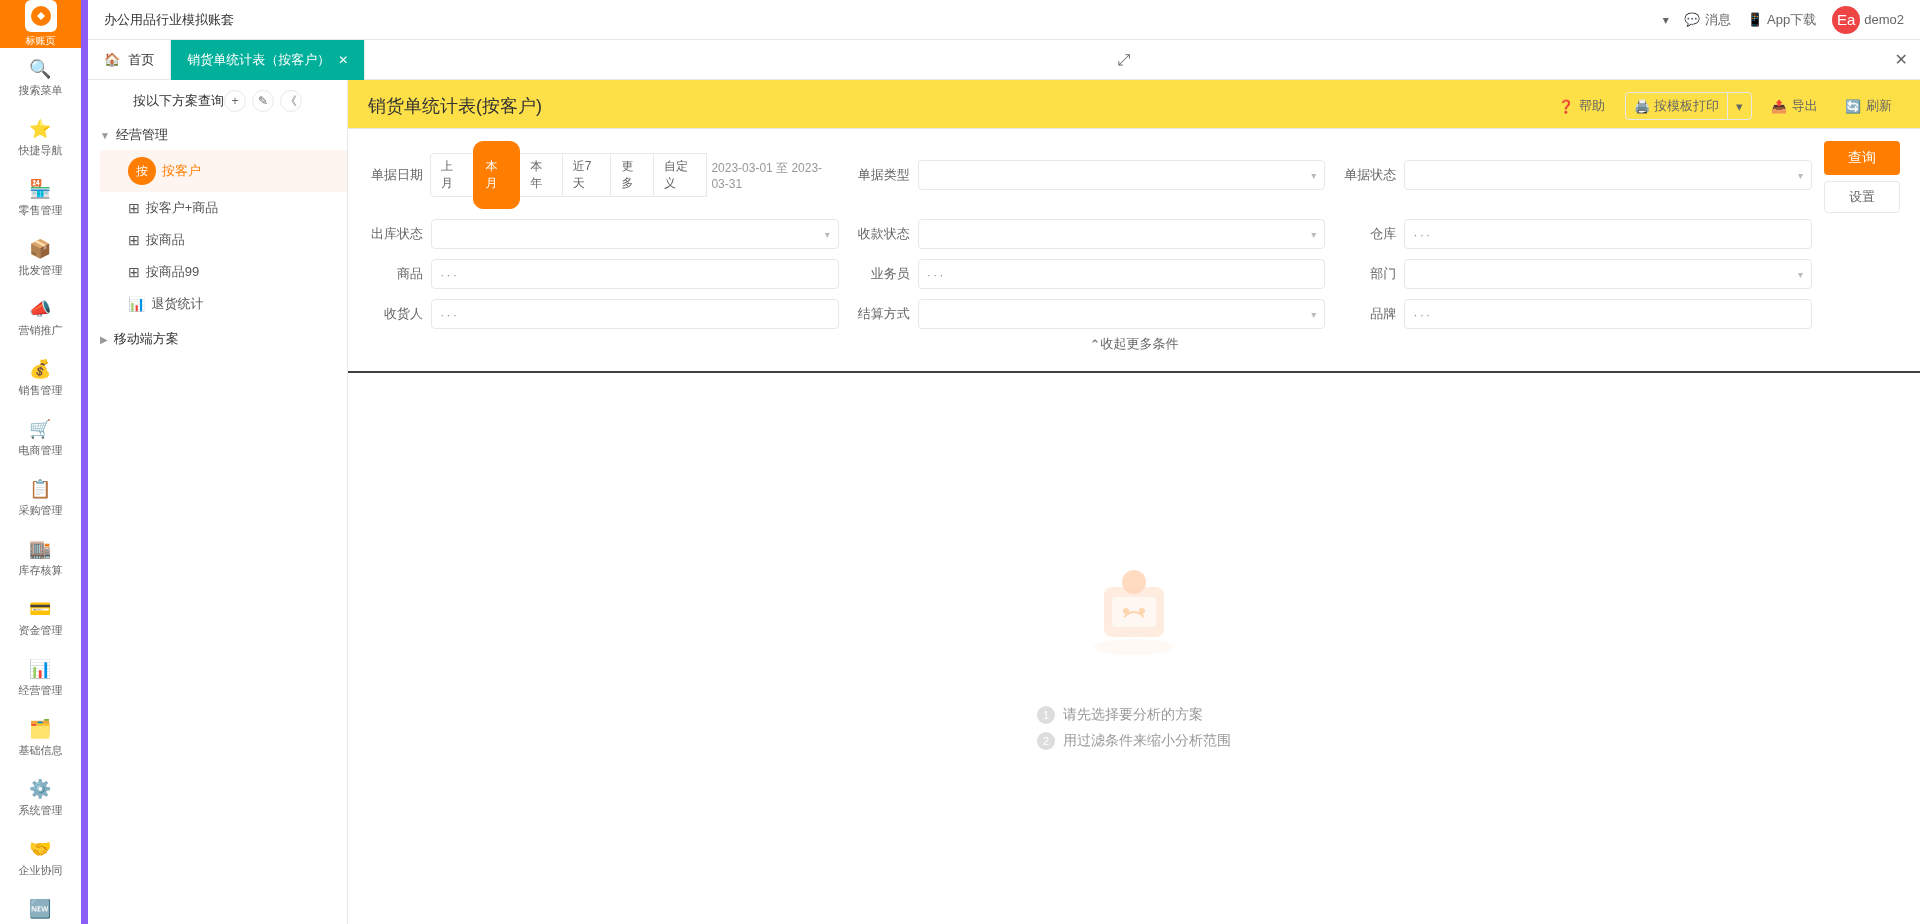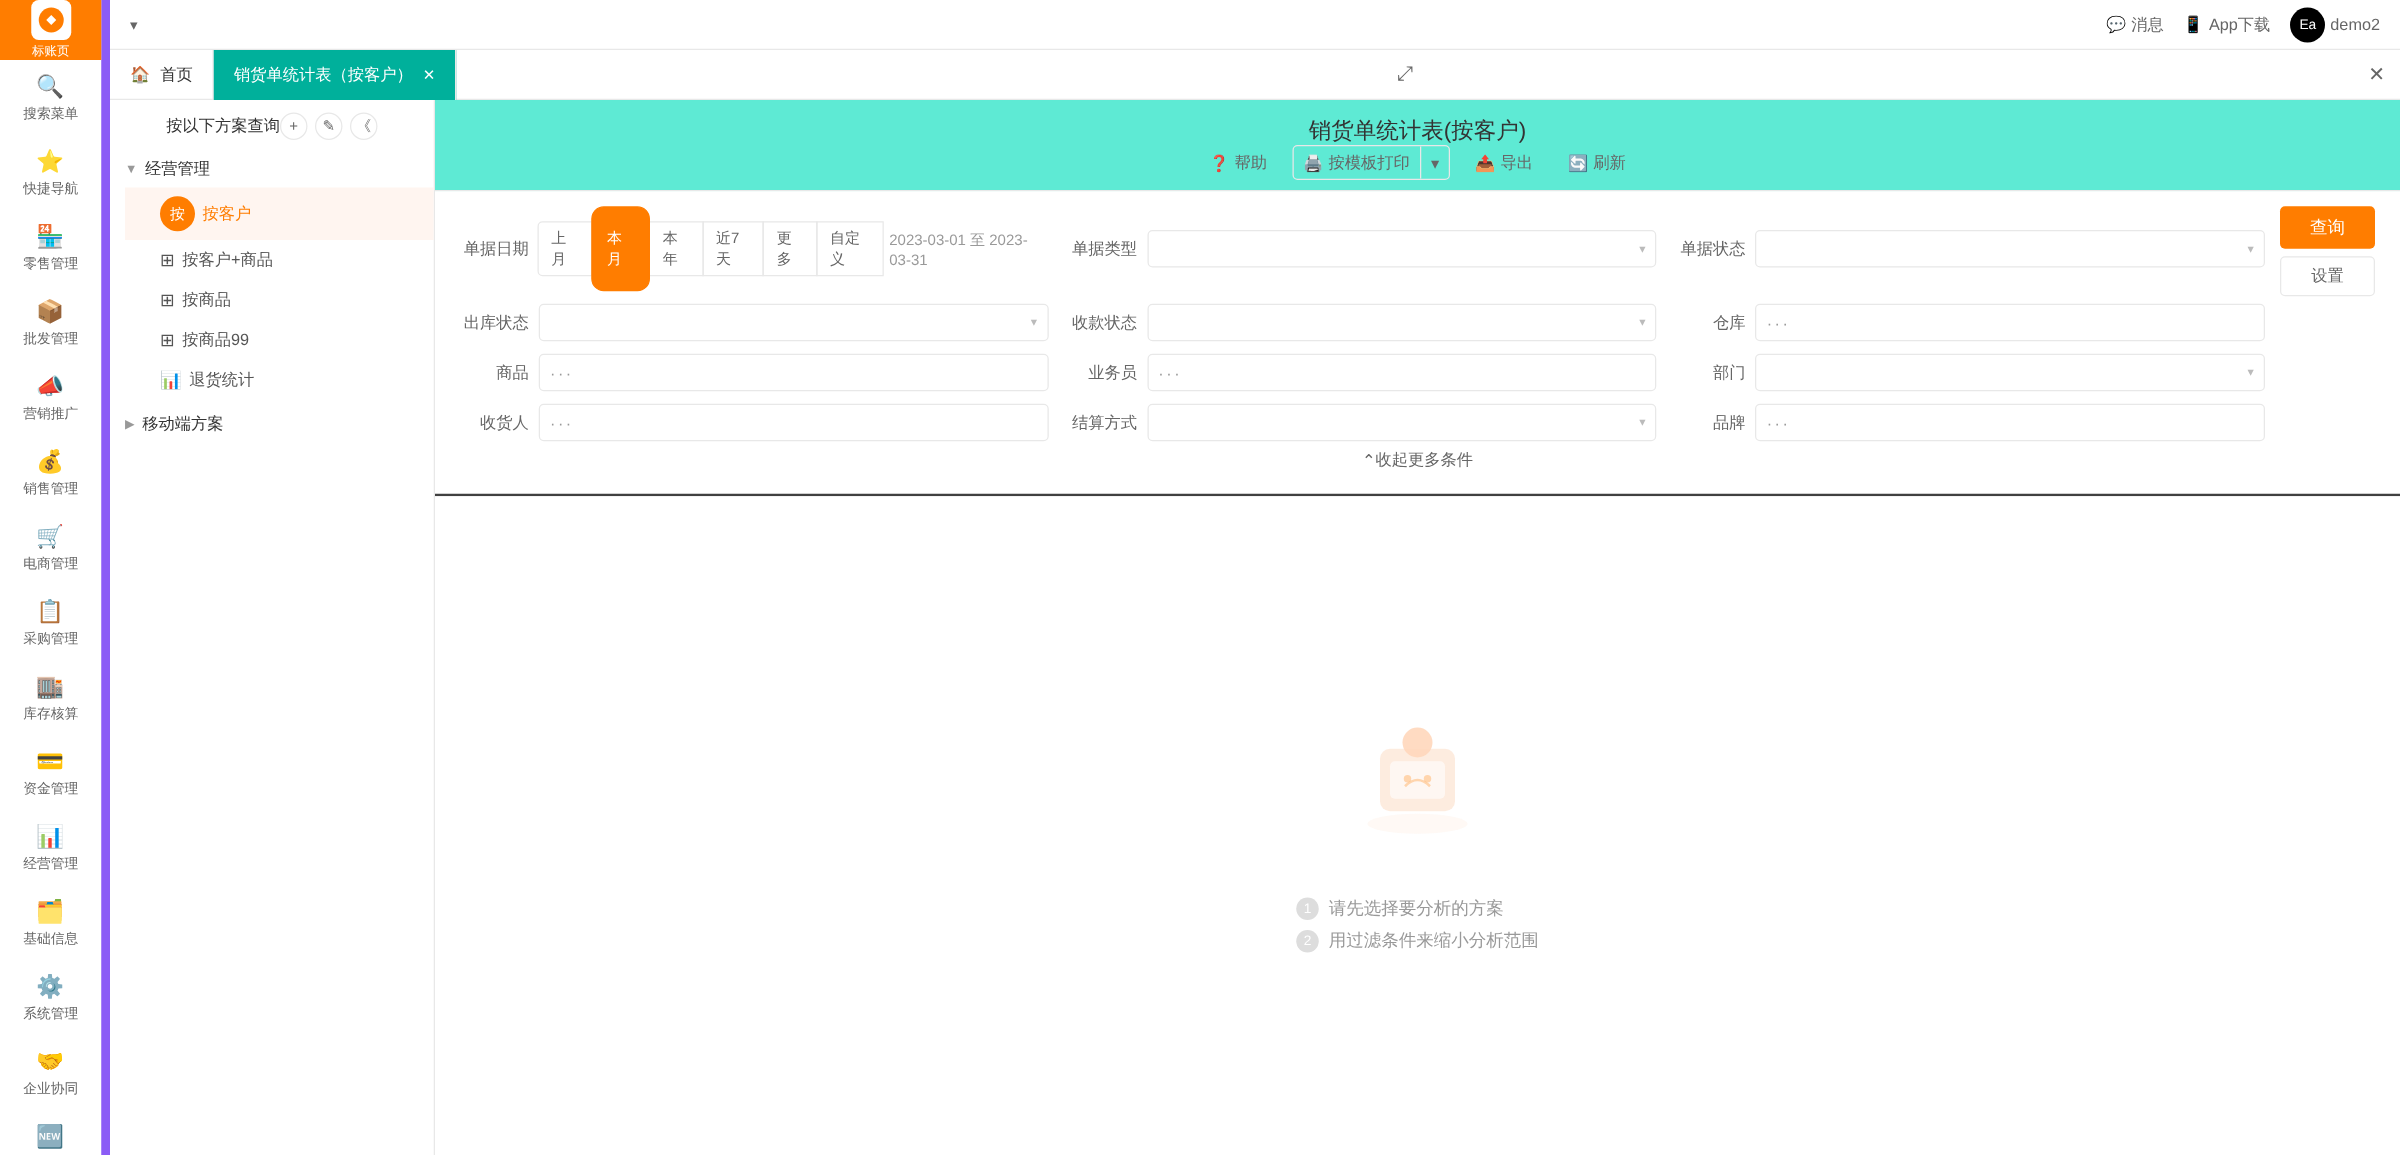--- a/index.html
+++ b/index.html
@@ -17,21 +17,21 @@
 
     
     .main { flex: 1; display: flex; flex-direction: column; overflow: hidden; }
 
     
     .topbar { height: 40px; background: #fff; border-bottom: 1px solid #e8e8e8; display: flex; align-items: center; padding: 0 16px; gap: 16px; flex-shrink: 0; }
     .topbar-title { color: #333; font-size: 13px; flex: 1; }
     .topbar-dropdown { color: #666; font-size: 12px; cursor: pointer; display: flex; align-items: center; gap: 4px; }
     .topbar-actions { display: flex; align-items: center; gap: 16px; margin-left: auto; }
     .topbar-action { display: flex; align-items: center; gap: 4px; color: #666; font-size: 13px; cursor: pointer; }
-    .avatar { width: 28px; height: 28px; border-radius: 50%; background: #000000; color: #fff; display: flex; align-items: center; justify-content: center; font-size: 11px; cursor: pointer; }
+    .avatar { width: 28px; height: 28px; border-radius: 50%; background: #ef4444; color: #fff; display: flex; align-items: center; justify-content: center; font-size: 15px; cursor: pointer; }
 
     
     .tabs { height: 40px; background: #fff; border-bottom: 1px solid #e8e8e8; display: flex; align-items: center; flex-shrink: 0; }
     .tab { height: 40px; padding: 0 16px; display: flex; align-items: center; gap: 8px; cursor: pointer; font-size: 13px; color: #666; border-right: 1px solid #e8e8e8; }
     .tab.active { color: #fff; background: #00b09b; }
     .tab-close { font-size: 12px; color: inherit; cursor: pointer; }
     .tab-home { color: #333; }
     .tab-fullscreen { margin-left: auto; padding: 0 12px; color: #666; cursor: pointer; font-size: 16px; }
 
     
@@ -49,21 +49,21 @@
     .tree-section-header { display: flex; align-items: center; padding: 6px 12px; cursor: pointer; color: #333; font-size: 13px; }
     .tree-toggle { margin-right: 6px; font-size: 10px; color: #999; }
     .tree-item { display: flex; align-items: center; padding: 7px 12px 7px 28px; cursor: pointer; color: #555; font-size: 13px; }
     .tree-item.active { color: #ff7d00; background: #fff5f0; font-weight: 500; }
     .tree-item-icon { margin-right: 6px; font-size: 14px; }
     .tree-sub-section { padding-left: 12px; }
     .tree-active-circle { width: 28px; height: 28px; border-radius: 50%; background: #ff7d00; color: #fff; display: flex; align-items: center; justify-content: center; font-size: 12px; margin-right: 6px; flex-shrink: 0; }
 
     
     .right-panel { flex: 1; display: flex; flex-direction: column; background: #f5f5f5; overflow: hidden; }
-    .page-header { background: #5eead4; padding: 12px 20px 8px; border-bottom: 1px solid #e8e8e8; display: flex; align-items: center; justify-content: space-between; flex-direction: column; }
+    .page-header { background: #fde047; padding: 12px 20px 8px; border-bottom: 1px solid #e8e8e8; display: flex; align-items: center; justify-content: space-between; }
     .page-title { font-size: 18px; color: #333; font-weight: 500; }
     .page-header-actions { display: flex; align-items: center; gap: 12px; }
     .header-btn { display: flex; align-items: center; gap: 4px; color: #666; font-size: 13px; cursor: pointer; padding: 4px 8px; }
     .header-btn-group { display: flex; align-items: center; border: 1px solid #e8e8e8; border-radius: 4px; overflow: hidden; }
     .header-btn-group .header-btn { border-right: 1px solid #e8e8e8; }
     .header-btn-group .header-btn:last-child { border-right: none; }
 
     
     .filter-area { background: #fff; padding: 12px 20px; border-bottom: 2px solid #404040; }
     .filter-row { display: flex; align-items: center; margin-bottom: 10px; gap: 16px; }
@@ -173,20 +173,21 @@
   <div class="nav-item">
     <span class="nav-icon">🆕</span>
     <span class="nav-label">新手引导</span>
   </div>
 
 </div>
 
 <div class="main">
 
   <div class="topbar">
+    <span class="topbar-title">办公用品行业模拟账套</span>
     <span class="topbar-dropdown">
       <span>▾</span>
     </span>
     <div class="topbar-actions">
       <div class="topbar-action">
         <span>💬</span>
         <span>消息</span>
       </div>
       <div class="topbar-action">
         <span>📱</span>

